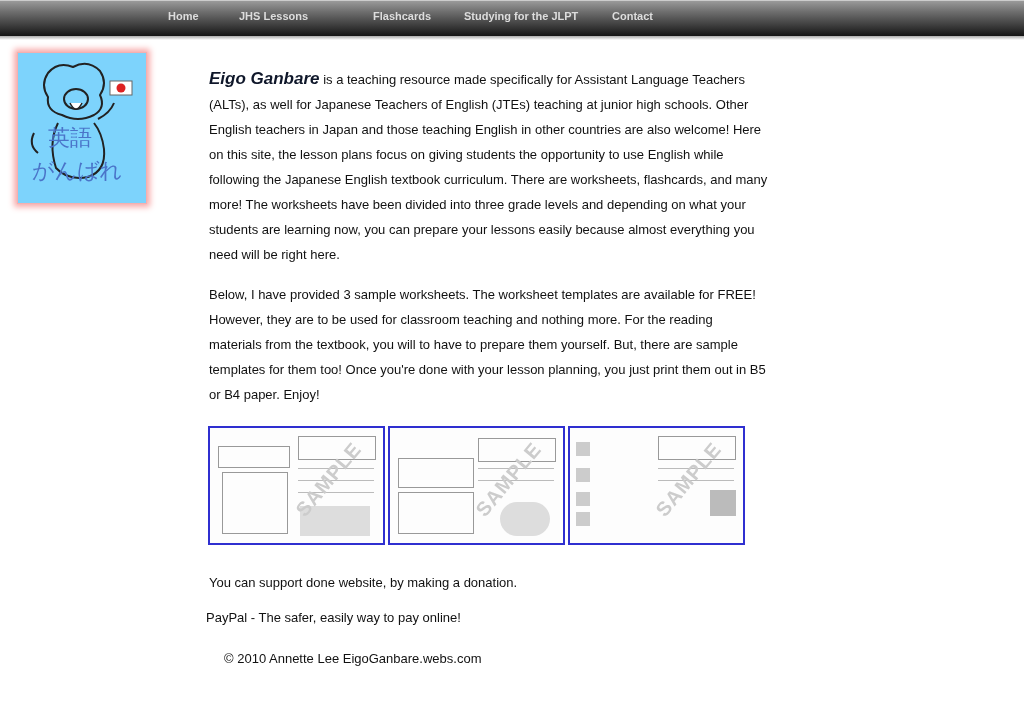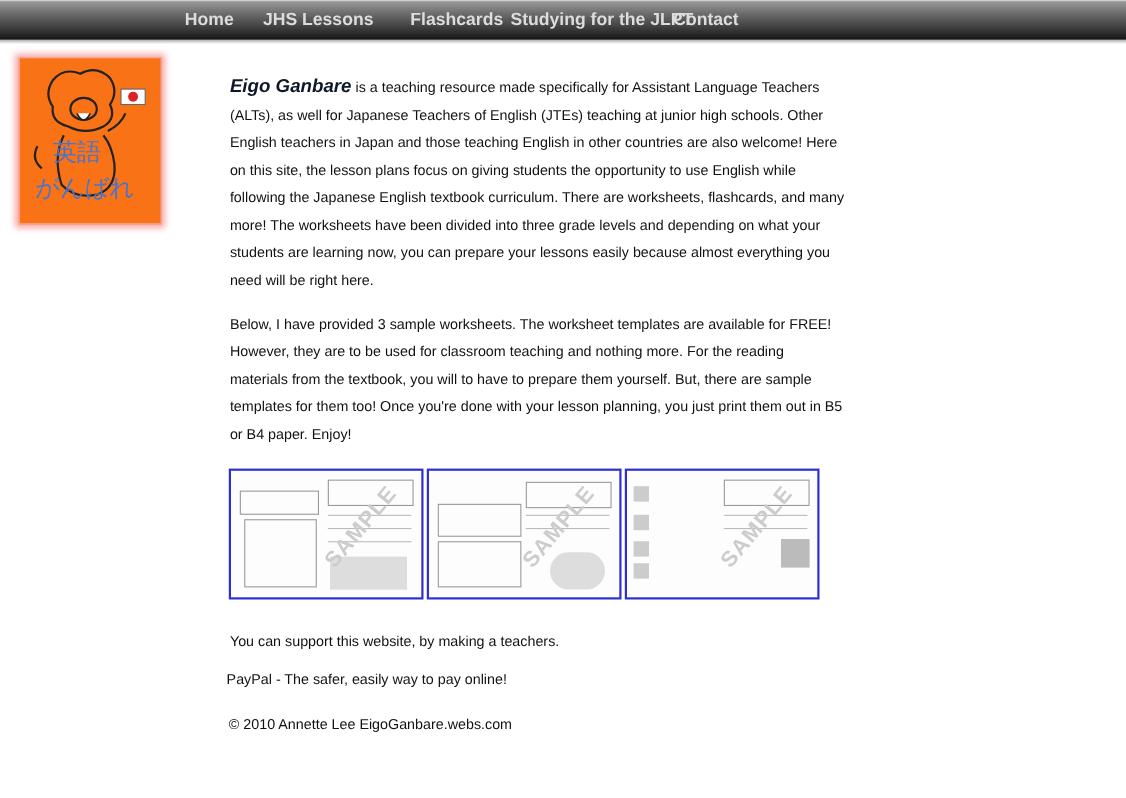--- a/index.html
+++ b/index.html
@@ -1,22 +1,22 @@
 <!DOCTYPE html>
 <html><head>
 <meta charset="utf-8">
 <style>
   html, body { margin:0; padding:0; background:#fff; }
   body { width:1024px; height:725px; position:relative; overflow:hidden; font-family:"Liberation Sans", sans-serif; color:#111; }
   .topbar { position:absolute; left:0; top:0; width:1024px; height:36px;
     background:linear-gradient(#9a9a9a 0%, #6e6e6e 30%, #3a3a3a 70%, #111 100%); border-top:1px solid #ccc; }
   .topbar-shadow { position:absolute; left:0; top:36px; width:1024px; height:4px; background:linear-gradient(#aaa,#fff); }
   .nav { position:absolute; top:0; left:0; height:34px; display:flex; align-items:center; }
-  .nav a { position:absolute; color:#ddd; font-size:16px; font-weight:bold; text-decoration:none; white-space:nowrap; top:10px; }
-  .logo { position:absolute; left:17px; top:52px; width:128px; height:150px; border:1px solid #f3b0b0; box-shadow:0 0 6px 3px #f7a8a8; background:#f97316; }
+  .nav a { position:absolute; color:#ddd; font-size:11px; font-weight:bold; text-decoration:none; white-space:nowrap; top:10px; }
+  .logo { position:absolute; left:17px; top:52px; width:128px; height:150px; border:1px solid #f3b0b0; box-shadow:0 0 6px 3px #f7a8a8; background:#7dd3fc; }
   .content { position:absolute; left:209px; top:66px; width:560px; font-size:13px; line-height:25px; }
   .content p { margin:0 0 15px 0; }
   .brand { color:#0f172a; font-style:italic; font-weight:bold; font-size:17px; }
   .thumbs { position:absolute; top:426px; left:208px; display:flex; }
   .thumb { width:173px; height:115px; border:2px solid #2f2fd0; background:#fdfdfd; position:relative; overflow:hidden; }
   .thumb .sample { position:absolute; right:10px; top:40px; transform:rotate(-50deg); font-size:20px; color:#ccc; font-weight:bold; letter-spacing:1px; }
   .thumb .line { position:absolute; height:1px; background:#bbb; }
   .thumb .box { position:absolute; border:1px solid #999; }
   .footer-line { position:absolute; font-size:13px; }
 </style>
@@ -79,15 +79,15 @@
     <div class="box" style="left:6px;top:64px;width:14px;height:14px;background:#ccc;border:none"></div>
     <div class="box" style="left:6px;top:84px;width:14px;height:14px;background:#ccc;border:none"></div>
     <div class="box" style="left:88px;top:8px;width:76px;height:22px"></div>
     <div class="line" style="left:88px;top:40px;width:76px"></div>
     <div class="line" style="left:88px;top:52px;width:76px"></div>
     <div class="box" style="left:140px;top:62px;width:26px;height:26px;background:#bbb;border:none"></div>
     <span class="sample">SAMPLE</span>
   </div>
 </div>
 
-<div class="footer-line" style="left:209px;top:575px">You can support this website, by making a teachers.</div>
+<div class="footer-line" style="left:209px;top:575px">You can support done website, by making a donation.</div>
 <div class="footer-line" style="left:206px;top:610px">PayPal - The safer, easily way to pay online!</div>
-<div class="footer-line" style="left:208px;top:651px">© 2010 Annette Lee EigoGanbare.webs.com</div>
+<div class="footer-line" style="left:224px;top:651px">© 2010 Annette Lee EigoGanbare.webs.com</div>
 
 </body></html>

